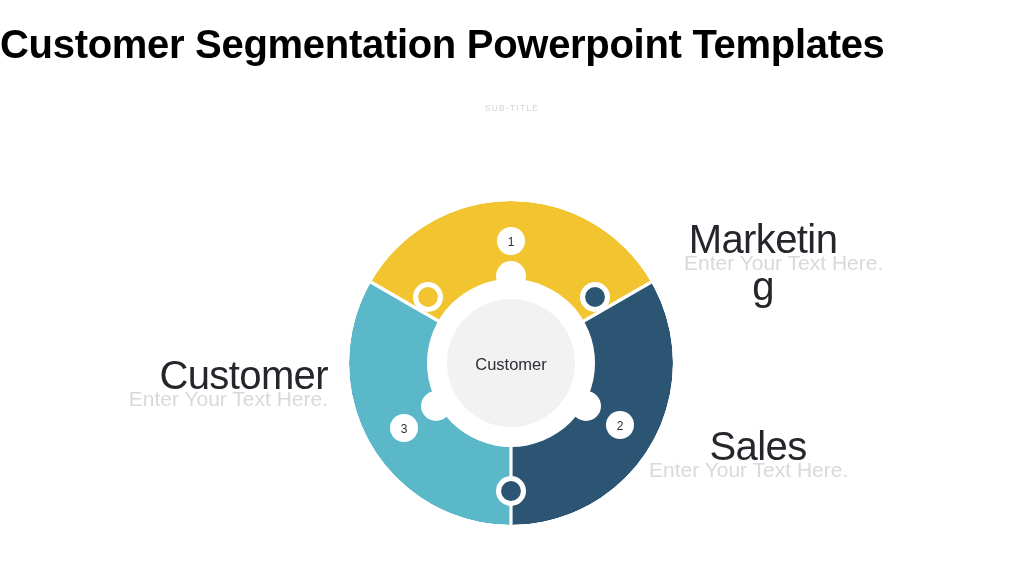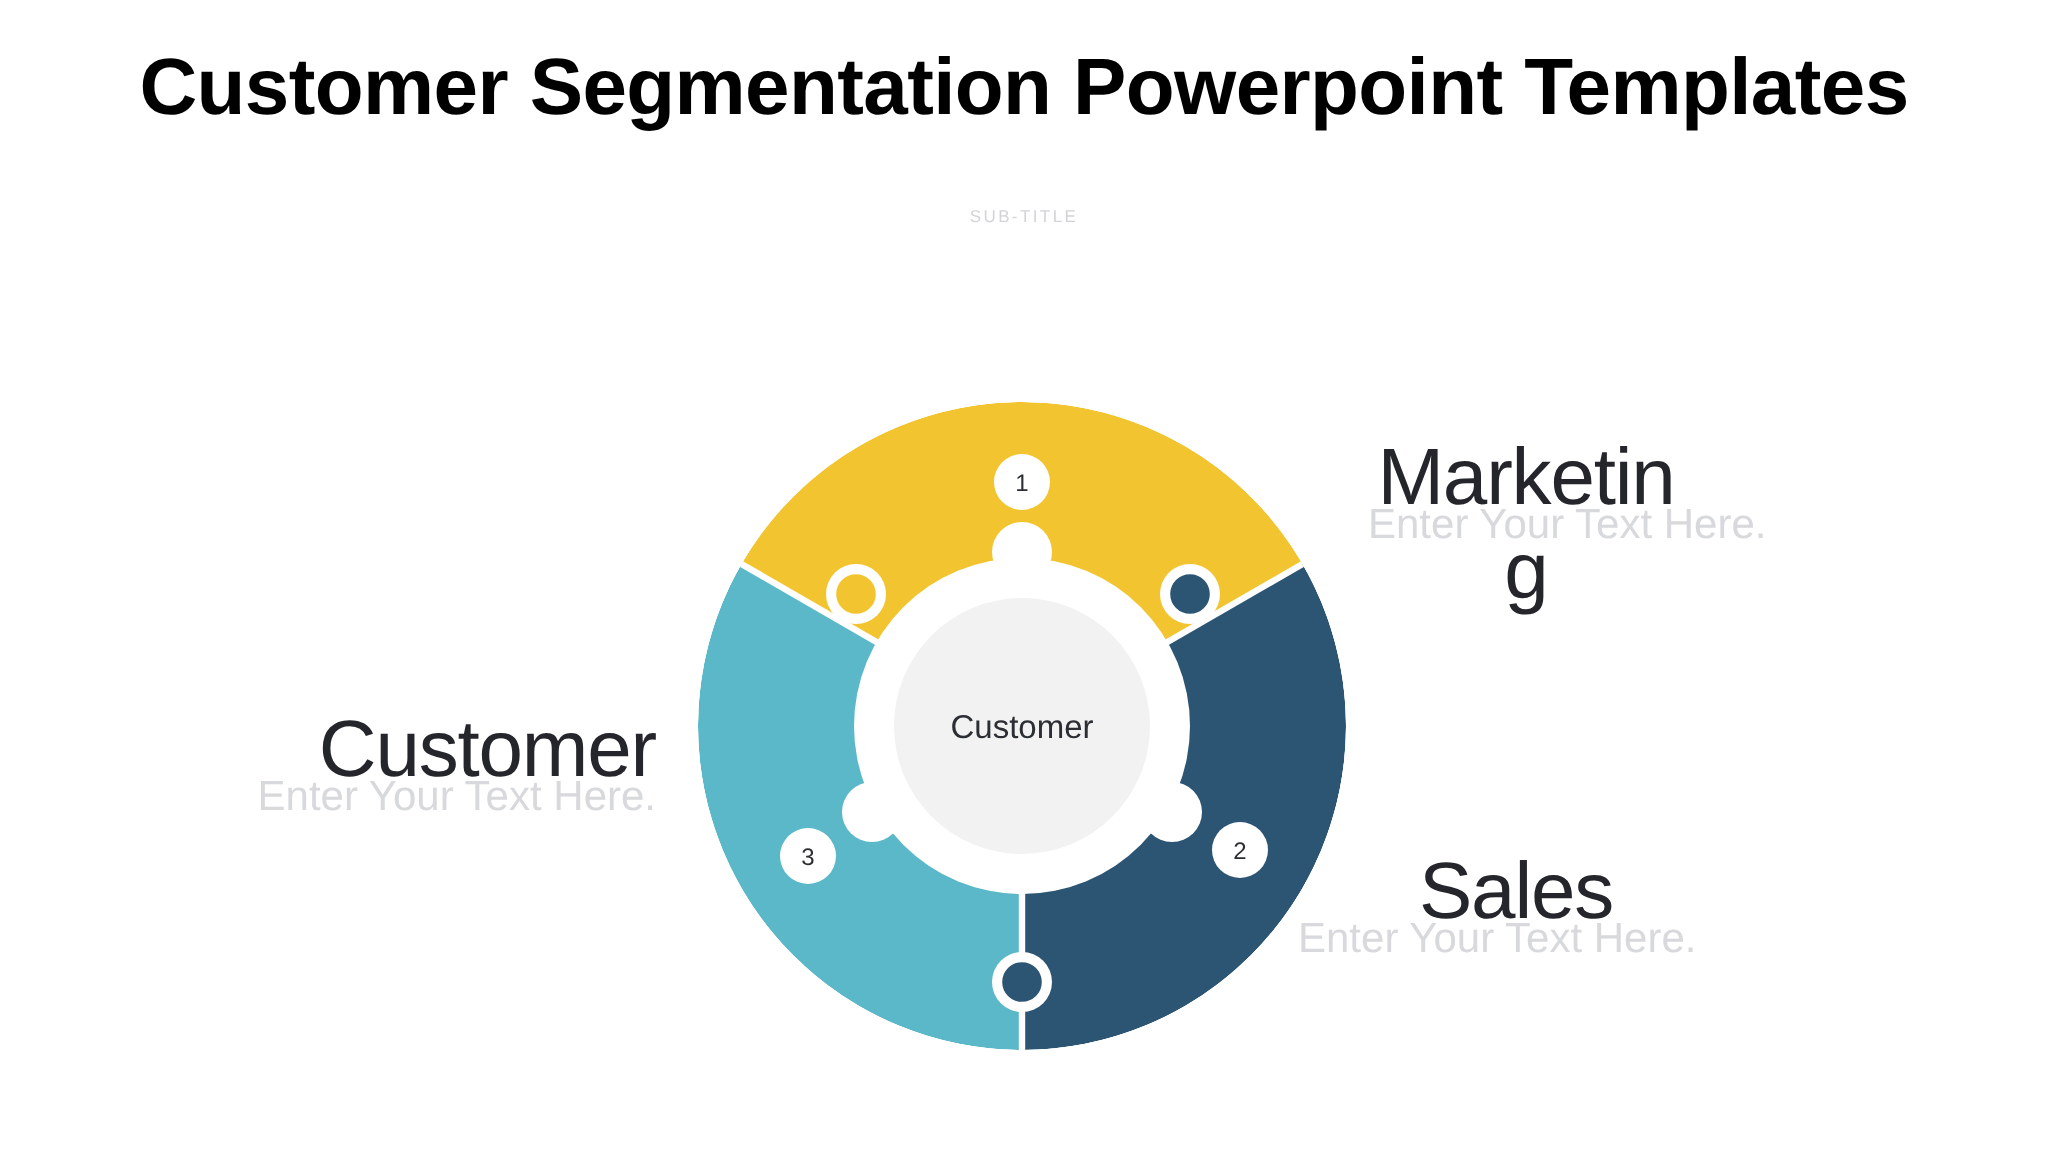--- a/index.html
+++ b/index.html
@@ -15,21 +15,20 @@
     font-family: "Liberation Sans", sans-serif;
     -webkit-font-smoothing: antialiased;
   }
 
   
   #slide-title {
     position: absolute;
     left: 0;
     top: 20px;
     width: 1024px;
-    text-align: center;
     font-family: "Liberation Sans", sans-serif;
     font-weight: bold;
     font-size: 40px;
     line-height: 48px;
     letter-spacing: -0.3px;
     color: #000000;
     white-space: nowrap;
   }
   #slide-subtitle {
     position: absolute;

